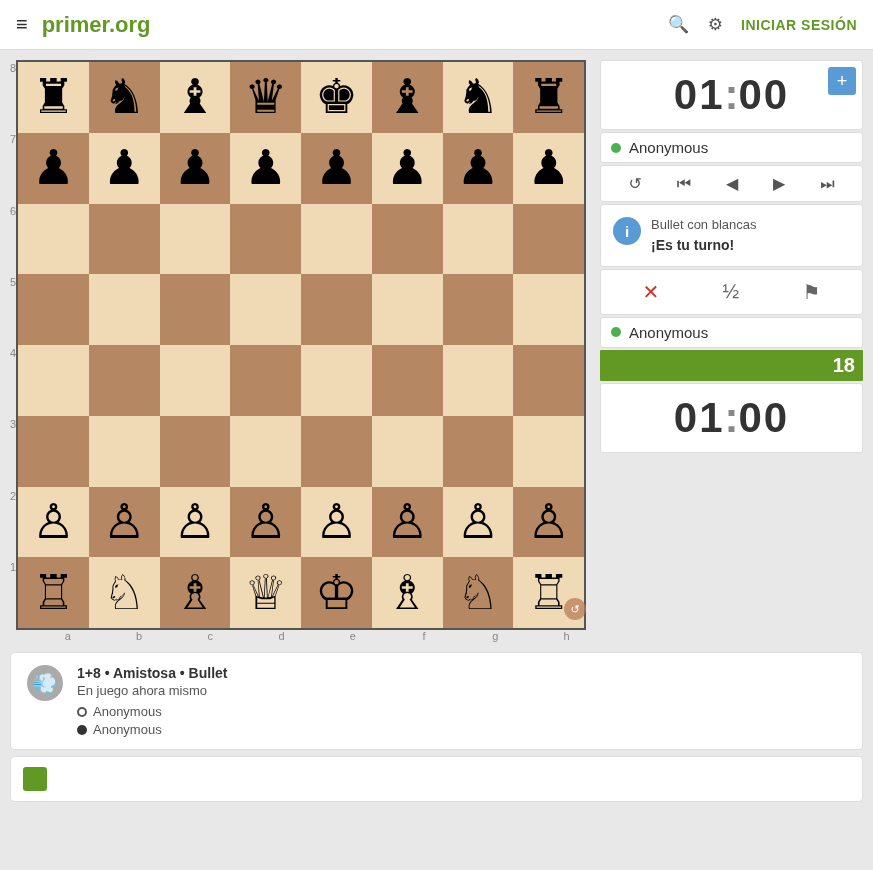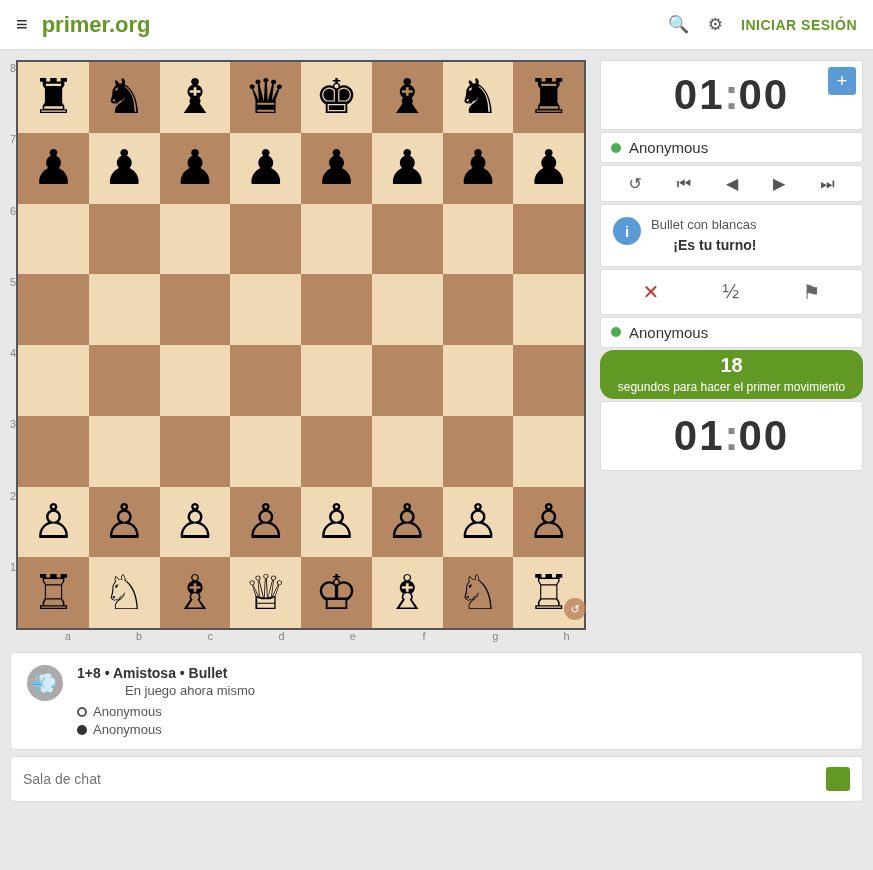--- a/index.html
+++ b/index.html
@@ -80,43 +80,43 @@
     .info-box {
       background: #fff; border: 1px solid #ddd; border-radius: 3px;
       padding: 10px 12px; display: flex; align-items: flex-start; gap: 10px;
     }
     .info-icon {
       width: 28px; height: 28px; border-radius: 50%; background: #5b9bd5;
       color: #fff; font-size: 15px; font-weight: bold;
       display: flex; align-items: center; justify-content: center; flex-shrink: 0; margin-top: 2px;
     }
     .info-text { font-size: 13px; color: #555; line-height: 1.5; }
-    .info-text strong { color: #333; font-size: 14px; display: block; text-align: right; }
+    .info-text strong { color: #333; font-size: 14px; display: block; }
 
     
     .action-btns {
       display: flex; align-items: center; justify-content: space-around;
       background: #fff; border: 1px solid #ddd; border-radius: 3px; padding: 8px 10px;
     }
     .action-btn {
       background: none; border: none; font-size: 20px; color: #666; cursor: pointer;
       padding: 2px 8px;
     }
     .action-btn.resign { color: #c0392b; }
 
     
     .anon-row {
       display: flex; align-items: center; gap: 8px; padding: 6px 10px;
       background: #fff; border: 1px solid #ddd; border-radius: 3px; font-size: 15px; color: #333;
     }
 
     
     .countdown-banner {
-      background: #629924; color: #fff; text-align: center;
-      padding: 4px 8px; border-radius: 14px;
+      background: #629924; color: #fff; text-align: right;
+      padding: 4px 8px; border-radius: 1px;
     }
     .countdown-banner .count-num { font-size: 20px; font-weight: bold; display: block; }
     .countdown-banner .count-label { font-size: 12px; }
 
     
     .timer-bottom {
       background: #fff; border: 1px solid #ddd; border-radius: 3px;
       display: flex; align-items: center; justify-content: center; height: 70px;
     }
     .timer-bottom .time-display { font-size: 42px; font-weight: bold; color: #333; letter-spacing: 2px; }
@@ -128,21 +128,21 @@
       padding: 12px 16px; margin: 10px 10px 0 10px;
       display: flex; align-items: flex-start; gap: 14px;
     }
     .bullet-icon {
       width: 36px; height: 36px; border-radius: 50%; background: #aaa;
       display: flex; align-items: center; justify-content: center;
       color: #fff; font-size: 20px; flex-shrink: 0;
     }
     .game-meta { font-size: 13px; color: #555; }
     .game-meta .game-type { font-size: 14px; font-weight: bold; color: #333; margin-bottom: 2px; }
-    .game-meta .in-game { color: #555; margin-bottom: 6px; margin-left: 48px; }
+    .game-meta .in-game { color: #555; margin-bottom: 6px; }
     .game-meta .players { display: flex; flex-direction: column; gap: 3px; font-size: 13px; }
     .player-entry { display: flex; align-items: center; gap: 6px; }
     .white-dot { width: 10px; height: 10px; border-radius: 50%; border: 2px solid #555; background: #fff; }
     .black-dot { width: 10px; height: 10px; border-radius: 50%; background: #333; }
 
     
     #chat-box {
       background: #fff; border: 1px solid #ddd; border-radius: 4px;
       margin: 6px 10px 0 10px; padding: 0;
     }
@@ -371,21 +371,20 @@
       <button class="action-btn">⚑</button>
     </div>
 
     <div class="anon-row">
       <span class="online-dot"></span>
       <span>Anonymous</span>
     </div>
 
     <div class="countdown-banner">
       <span class="count-num">18</span>
-      <span class="count-label">segundos para hacer el primer movimiento</span>
     </div>
 
     <div class="timer-bottom">
       <span class="time-display">01</span>
       <span class="colon">:</span>
       <span class="time-display">00</span>
     </div>
 
   </div>
 </div>
@@ -403,16 +402,15 @@
       <div class="player-entry">
         <span class="black-dot"></span>
         <span>Anonymous</span>
       </div>
     </div>
   </div>
 </div>
 
 <div id="chat-box">
   <div class="chat-input-row">
-    <input class="chat-input" type="text" placeholder="Sala de chat" style="">
     <button class="chat-send-btn"></button>
   </div>
 </div>
 
 </body></html>

